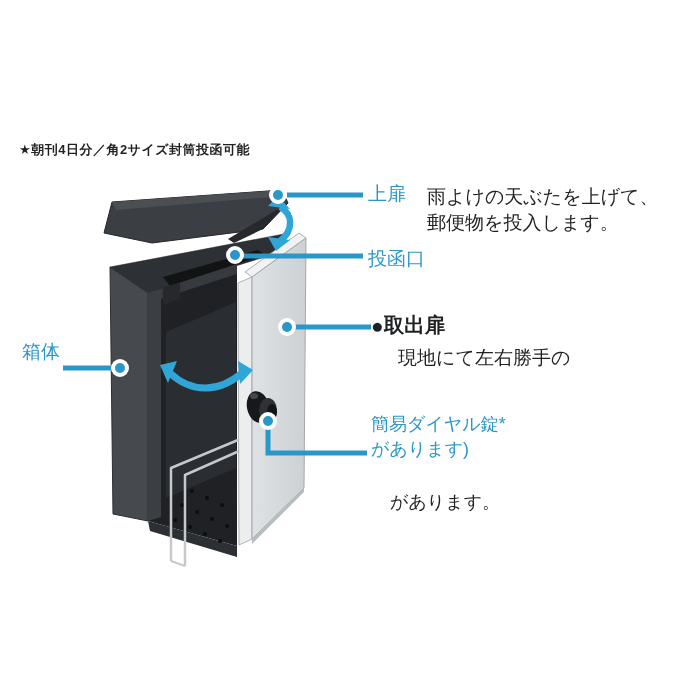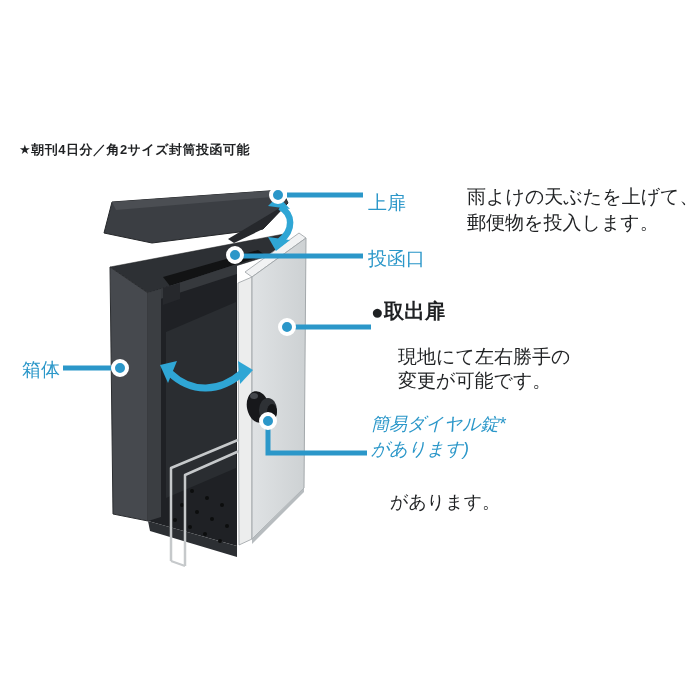--- a/index.html
+++ b/index.html
@@ -8,29 +8,29 @@
     font-family:"Liberation Sans","DejaVu Sans",sans-serif;
     color:#1f2123;overflow:hidden;
   }
   .abs{position:absolute;white-space:nowrap;}
   .title{
     left:19px;top:141px;font-size:13px;font-weight:700;
     letter-spacing:0.5px;color:#1f2123;
   }
   .blue{color:#2B97C9;}
   .lbl{font-size:19px;}
-  .lbl-top-door{left:368px;top:190px;}
-  .desc-top-door{left:427px;top:184px;font-size:19px;line-height:25.5px;margin-left:40px;}
+  .lbl-top-door{left:368px;top:181px;}
+  .desc-top-door{left:427px;top:184px;font-size:19px;line-height:25.5px;}
   .lbl-slot{left:368px;top:246px;}
-  .takeout{left:371px;top:297px;}
+  .takeout{left:371px;top:311px;}
   .takeout .head{font-size:20.5px;font-weight:700;color:#1f2123;}
   .takeout .bullet{font-size:21px;vertical-align:-1px;}
-  .takeout .desc{margin-left:27px;margin-top:20px;font-size:19px;line-height:23.5px;font-weight:400;}
-  .lbl-box-body{left:22px;top:357px;}
-  .dial{left:371px;top:412px;font-size:18px;line-height:24.5px;font-style:italic;}
+  .takeout .desc{margin-left:27px;margin-top:7px;font-size:19px;line-height:23.5px;font-weight:400;}
+  .lbl-box-body{left:22px;top:339px;}
+  .dial{left:371px;top:412px;font-size:18px;line-height:24.5px;}
   .footnote{left:373px;top:491px;font-size:18px;line-height:23px;}
   .footnote .cont{padding-left:17px;}
   svg.overlay{position:absolute;left:0;top:0;}
 </style>
 </head>
 <body>
 
 <svg class="overlay" width="700" height="700" viewBox="0 0 700 700">
   <defs>
     <linearGradient id="doorGrad" x1="0" y1="0" x2="1" y2="0">
@@ -133,21 +133,20 @@
 </div>
 
 <div class="abs lbl blue lbl-slot">投函口</div>
 
 <div class="abs takeout">
   <div class="head">
     <span class="bullet">●</span><span>取出扉</span>
   </div>
   <div class="desc">
     <div>現地にて左右勝手の</div>
-    <div>変更が可能です。</div>
   </div>
 </div>
 
 <div class="abs lbl blue lbl-box-body">箱体</div>
 
 <div class="abs blue dial">
   <div>簡易ダイヤル錠*</div>
   <div>があります)</div>
 </div>
 

